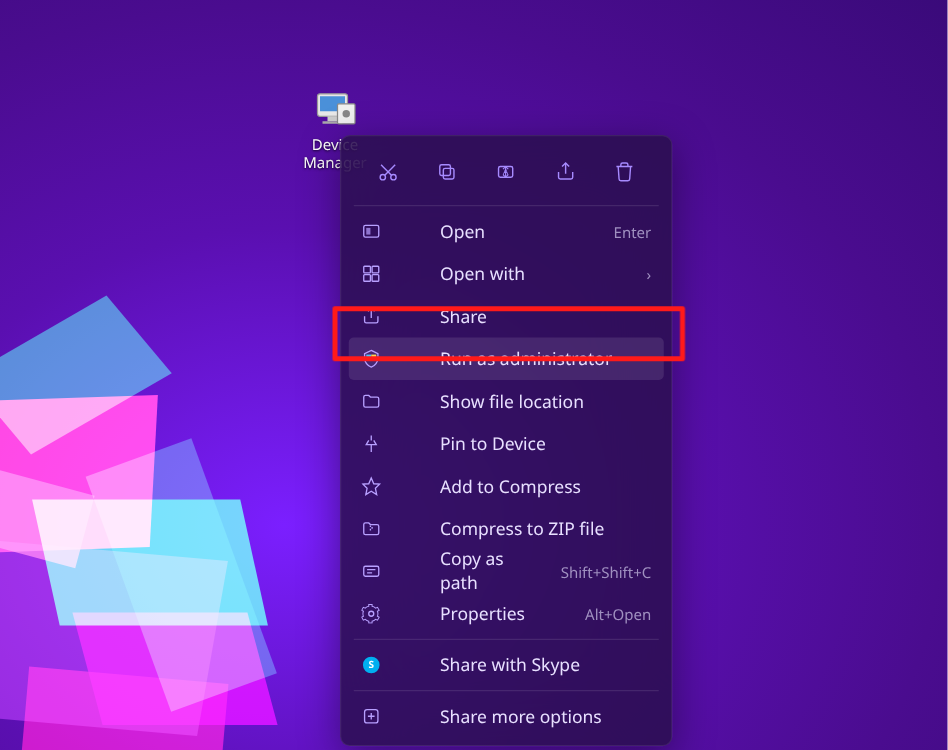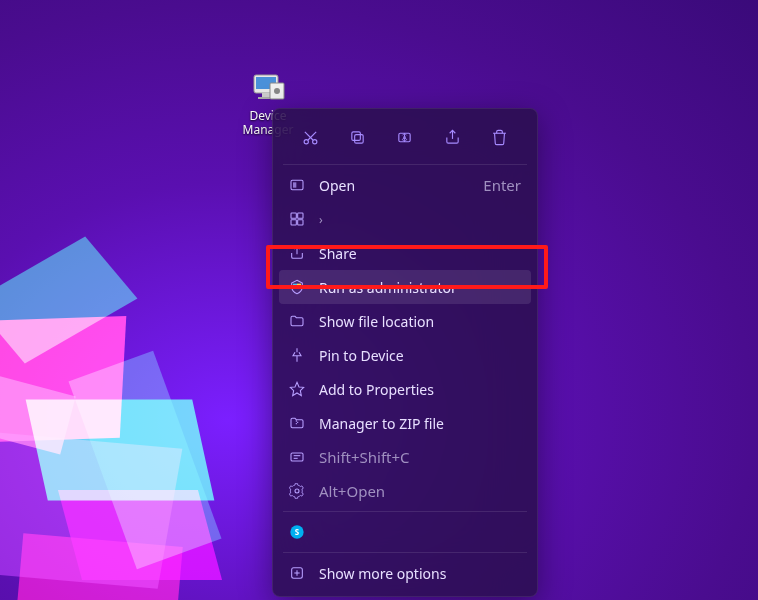--- a/index.html
+++ b/index.html
@@ -115,23 +115,23 @@
   }
   .menu-icon {
     width: 16px;
     height: 16px;
     display:flex;
     align-items:center;
     justify-content:center;
     color: #b8a0ff;
     flex-shrink:0;
   }
-  .menu-label { flex: 1; }
+  .menu-label { flex: 1; margin-left: 33px; }
   .shortcut {
-    font-size: 15px;
+    font-size: 12px;
     color: #a090c0;
   }
   .chev {
     color: #a090c0;
     font-size: 12px;
   }
 
   
   .highlight-box {
     position: absolute;
@@ -239,20 +239,21 @@
 
   <div class="menu-item">
     <span class="menu-icon">
       <svg width="16" height="16" viewBox="0 0 24 24" fill="none" stroke="currentColor" stroke-width="1.6">
           <rect x="3" y="3" width="8" height="8" rx="1"></rect>
           <rect x="13" y="3" width="8" height="8" rx="1"></rect>
           <rect x="3" y="13" width="8" height="8" rx="1"></rect>
           <rect x="13" y="13" width="8" height="8" rx="1"></rect>
         </svg>
     </span>
+    <span class="menu-label">Open with</span>
     <span class="chev">›</span>
   </div>
 
   <div class="menu-item">
     <span class="menu-icon">
       <svg width="16" height="16" viewBox="0 0 24 24" fill="none" stroke="currentColor" stroke-width="1.6">
           <path d="M4 12v6a2 2 0 0 0 2 2h12a2 2 0 0 0 2-2v-6"></path>
           <path d="M16 6l-4-4-4 4"></path>
           <line x1="12" y1="2" x2="12" y2="14"></line>
         </svg>
@@ -288,75 +289,78 @@
     </span>
     <span class="menu-label">Pin to Device</span>
   </div>
 
   <div class="menu-item">
     <span class="menu-icon">
       <svg width="16" height="16" viewBox="0 0 24 24" fill="none" stroke="currentColor" stroke-width="1.6">
           <polygon points="12 2 15 9 22 9.5 17 14.5 18.5 22 12 18 5.5 22 7 14.5 2 9.5 9 9"></polygon>
         </svg>
     </span>
-    <span class="menu-label">Add to Properties</span>
+    <span class="menu-label">Add to Compress</span>
   </div>
 
   <div class="menu-item">
     <span class="menu-icon">
       <svg width="16" height="16" viewBox="0 0 24 24" fill="none" stroke="currentColor" stroke-width="1.6">
           <path d="M3 7a2 2 0 0 1 2-2h4l2 2h8a2 2 0 0 1 2 2v8a2 2 0 0 1-2 2H5a2 2 0 0 1-2-2Z"></path>
           <line x1="11" y1="8" x2="11" y2="10"></line>
           <line x1="13" y1="10" x2="13" y2="12"></line>
           <line x1="11" y1="12" x2="11" y2="14"></line>
         </svg>
     </span>
-    <span class="menu-label">Manager to ZIP file</span>
+    <span class="menu-label">Compress to ZIP file</span>
   </div>
 
   <div class="menu-item">
     <span class="menu-icon">
       <svg width="16" height="16" viewBox="0 0 24 24" fill="none" stroke="currentColor" stroke-width="1.6">
           <rect x="3" y="6" width="18" height="12" rx="2"></rect>
           <line x1="7" y1="10" x2="17" y2="10"></line>
           <line x1="7" y1="14" x2="13" y2="14"></line>
         </svg>
     </span>
+    <span class="menu-label">Copy as path</span>
     <span class="shortcut">Shift+Shift+C</span>
   </div>
 
   <div class="menu-item">
     <span class="menu-icon">
       <svg width="16" height="16" viewBox="0 0 24 24" fill="none" stroke="currentColor" stroke-width="1.6">
           <circle cx="12" cy="12" r="3"></circle>
           <path d="M19.4 15a7.97 7.97 0 0 0 0-6l2.1-1.2-2-3.5-2.3 1A8 8 0 0 0 13 3.1V1h-4v2.1a8 8 0 0 0-4.2 2.2l-2.3-1-2 3.5L2.6 9a7.97 7.97 0 0 0 0 6l-2.1 1.2 2 3.5 2.3-1A8 8 0 0 0 9 20.9V23h4v-2.1a8 8 0 0 0 4.2-2.2l2.3 1 2-3.5Z" stroke-width="1.2"></path>
         </svg>
     </span>
+    <span class="menu-label">Properties</span>
     <span class="shortcut">Alt+Open</span>
   </div>
 
   <div class="sep"></div>
 
   <div class="menu-item">
     <span class="menu-icon">
       <svg width="16" height="16" viewBox="0 0 24 24">
           <circle cx="12" cy="12" r="10" fill="#00aff0"></circle>
           <text x="12" y="16" font-size="12" font-weight="bold" fill="#fff" text-anchor="middle">S</text>
         </svg>
     </span>
+    <span class="menu-label">Share with Skype</span>
   </div>
 
   <div class="sep"></div>
 
   <div class="menu-item">
     <span class="menu-icon">
       <svg width="16" height="16" viewBox="0 0 24 24" fill="none" stroke="currentColor" stroke-width="1.6">
           <rect x="4" y="4" width="16" height="16" rx="3"></rect>
           <line x1="12" y1="8" x2="12" y2="16"></line>
           <line x1="8" y1="12" x2="16" y2="12"></line>
         </svg>
     </span>
-    <span class="menu-label">Show more options</span>
+    <span class="menu-label">Share more options</span>
   </div>
 
 </div>
 
 <div class="highlight-box"></div>
 
 </body></html>

